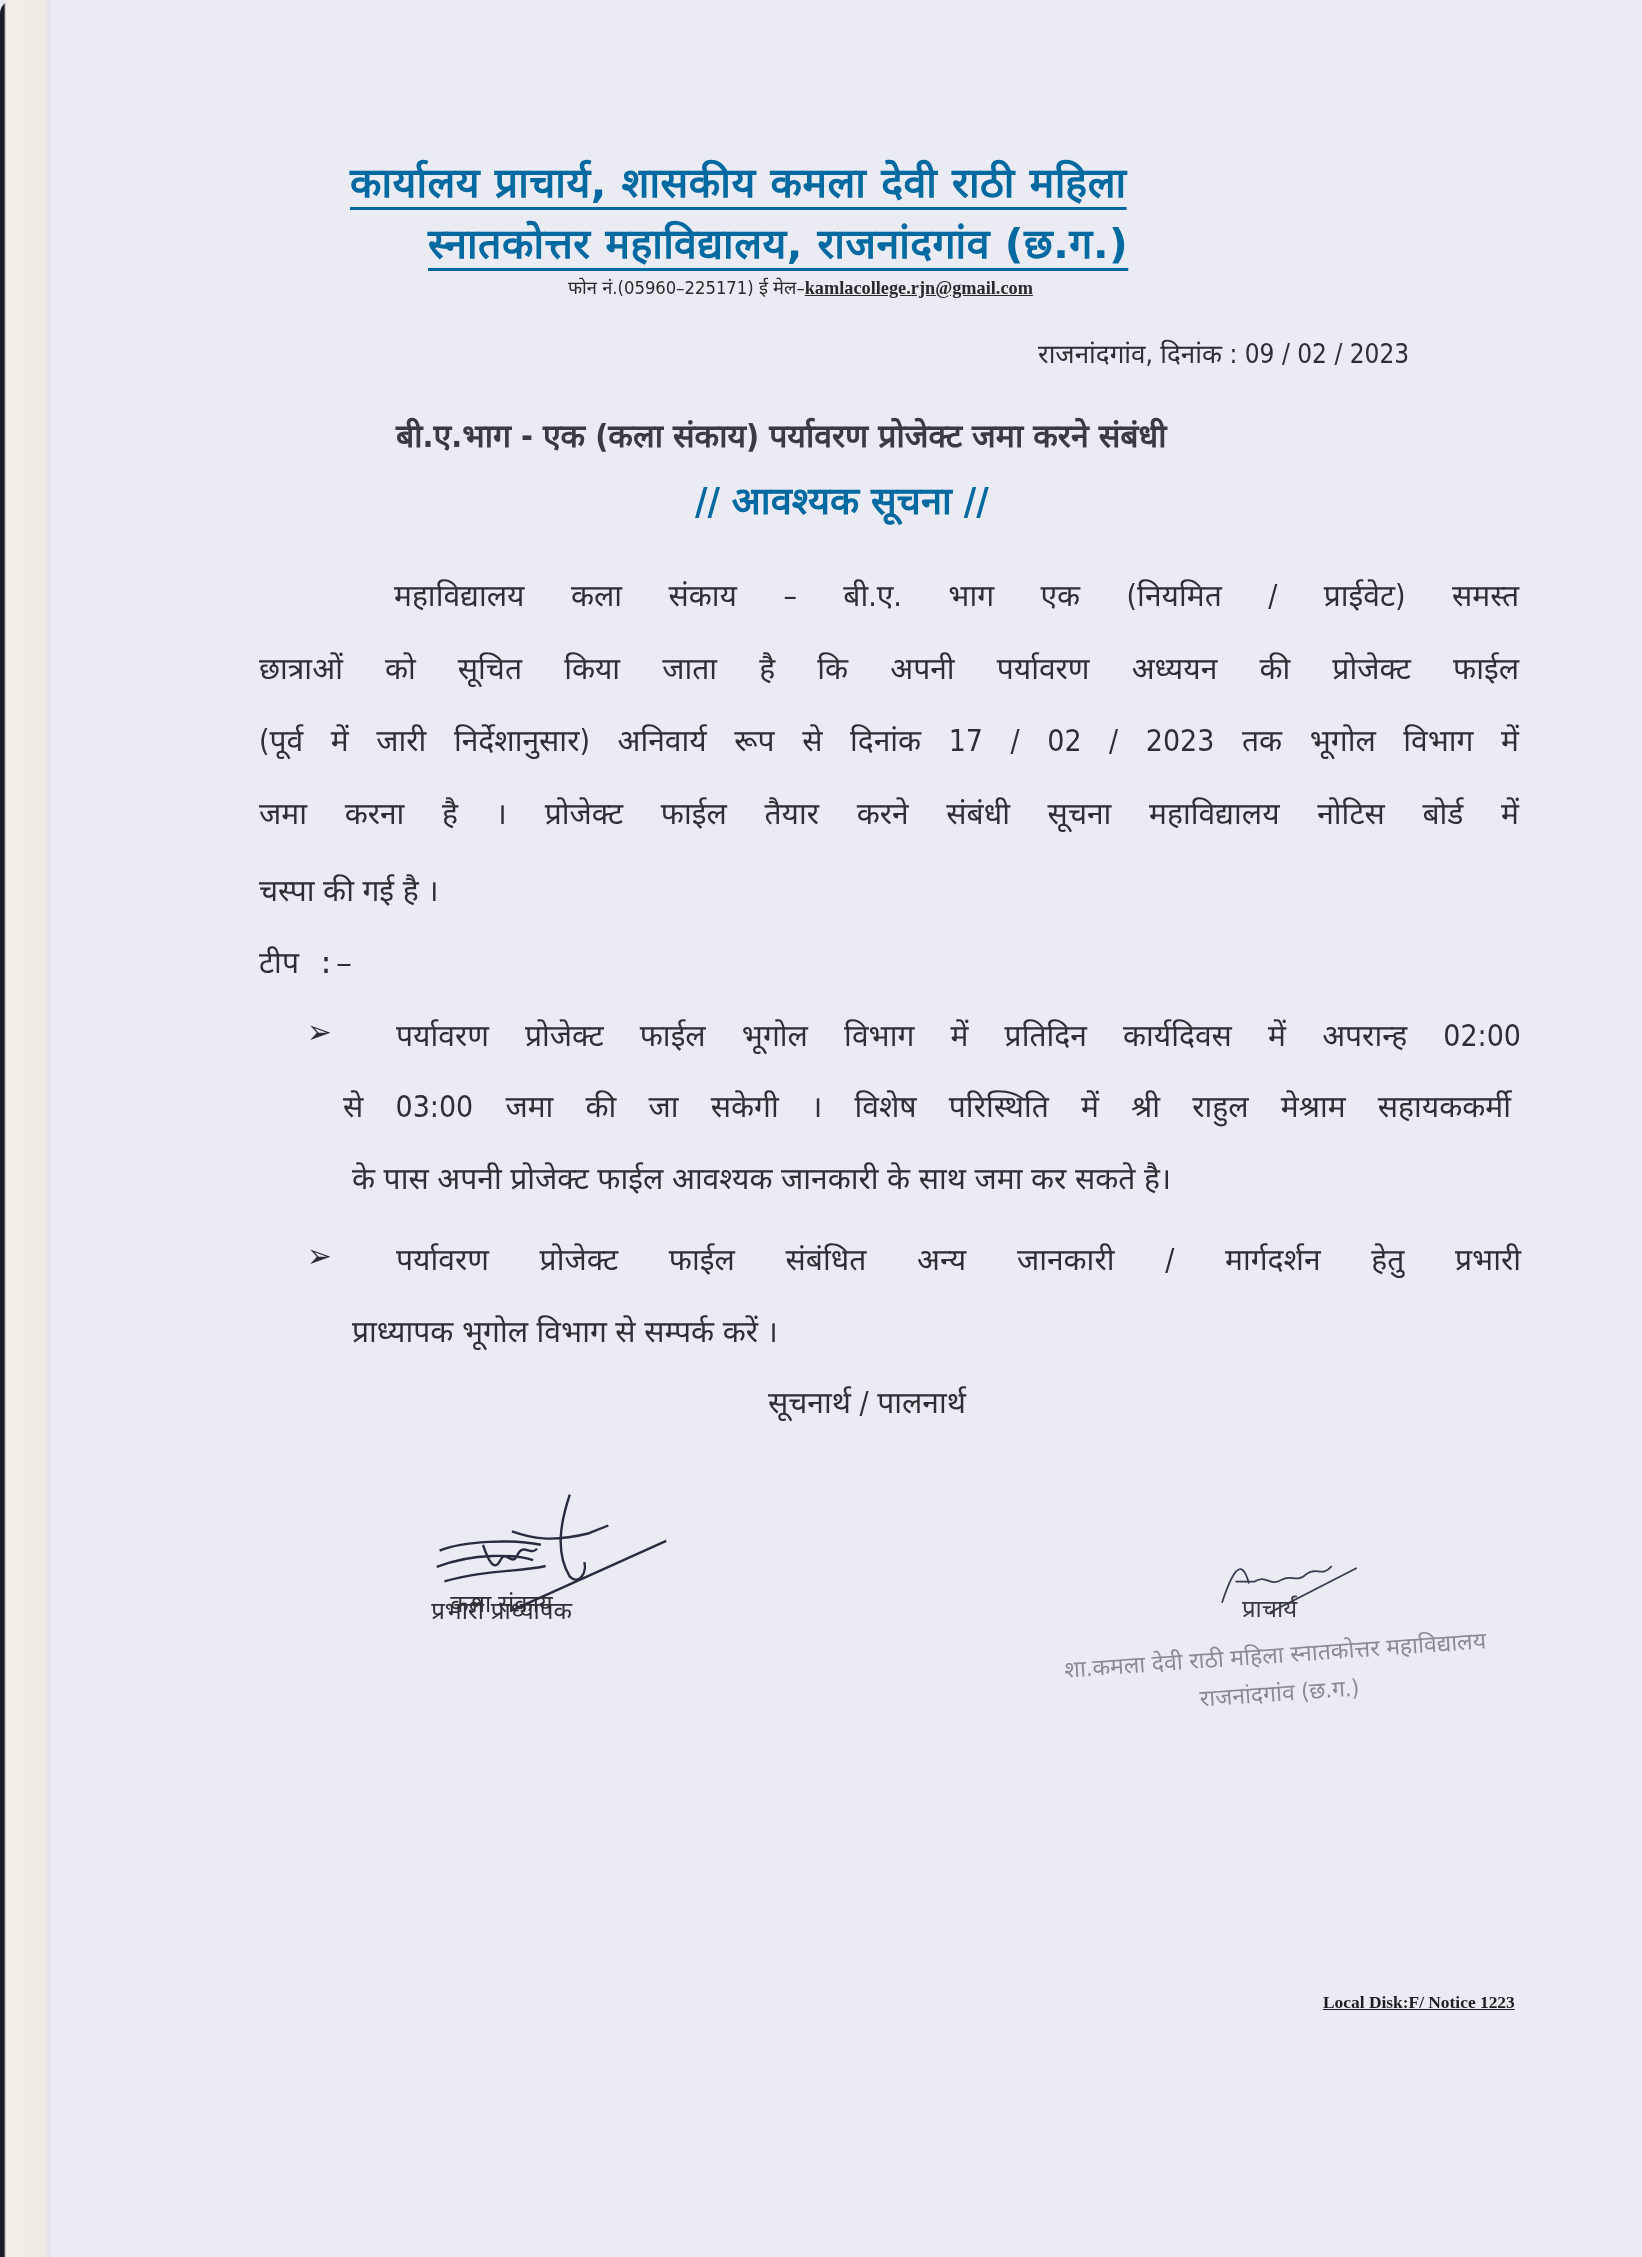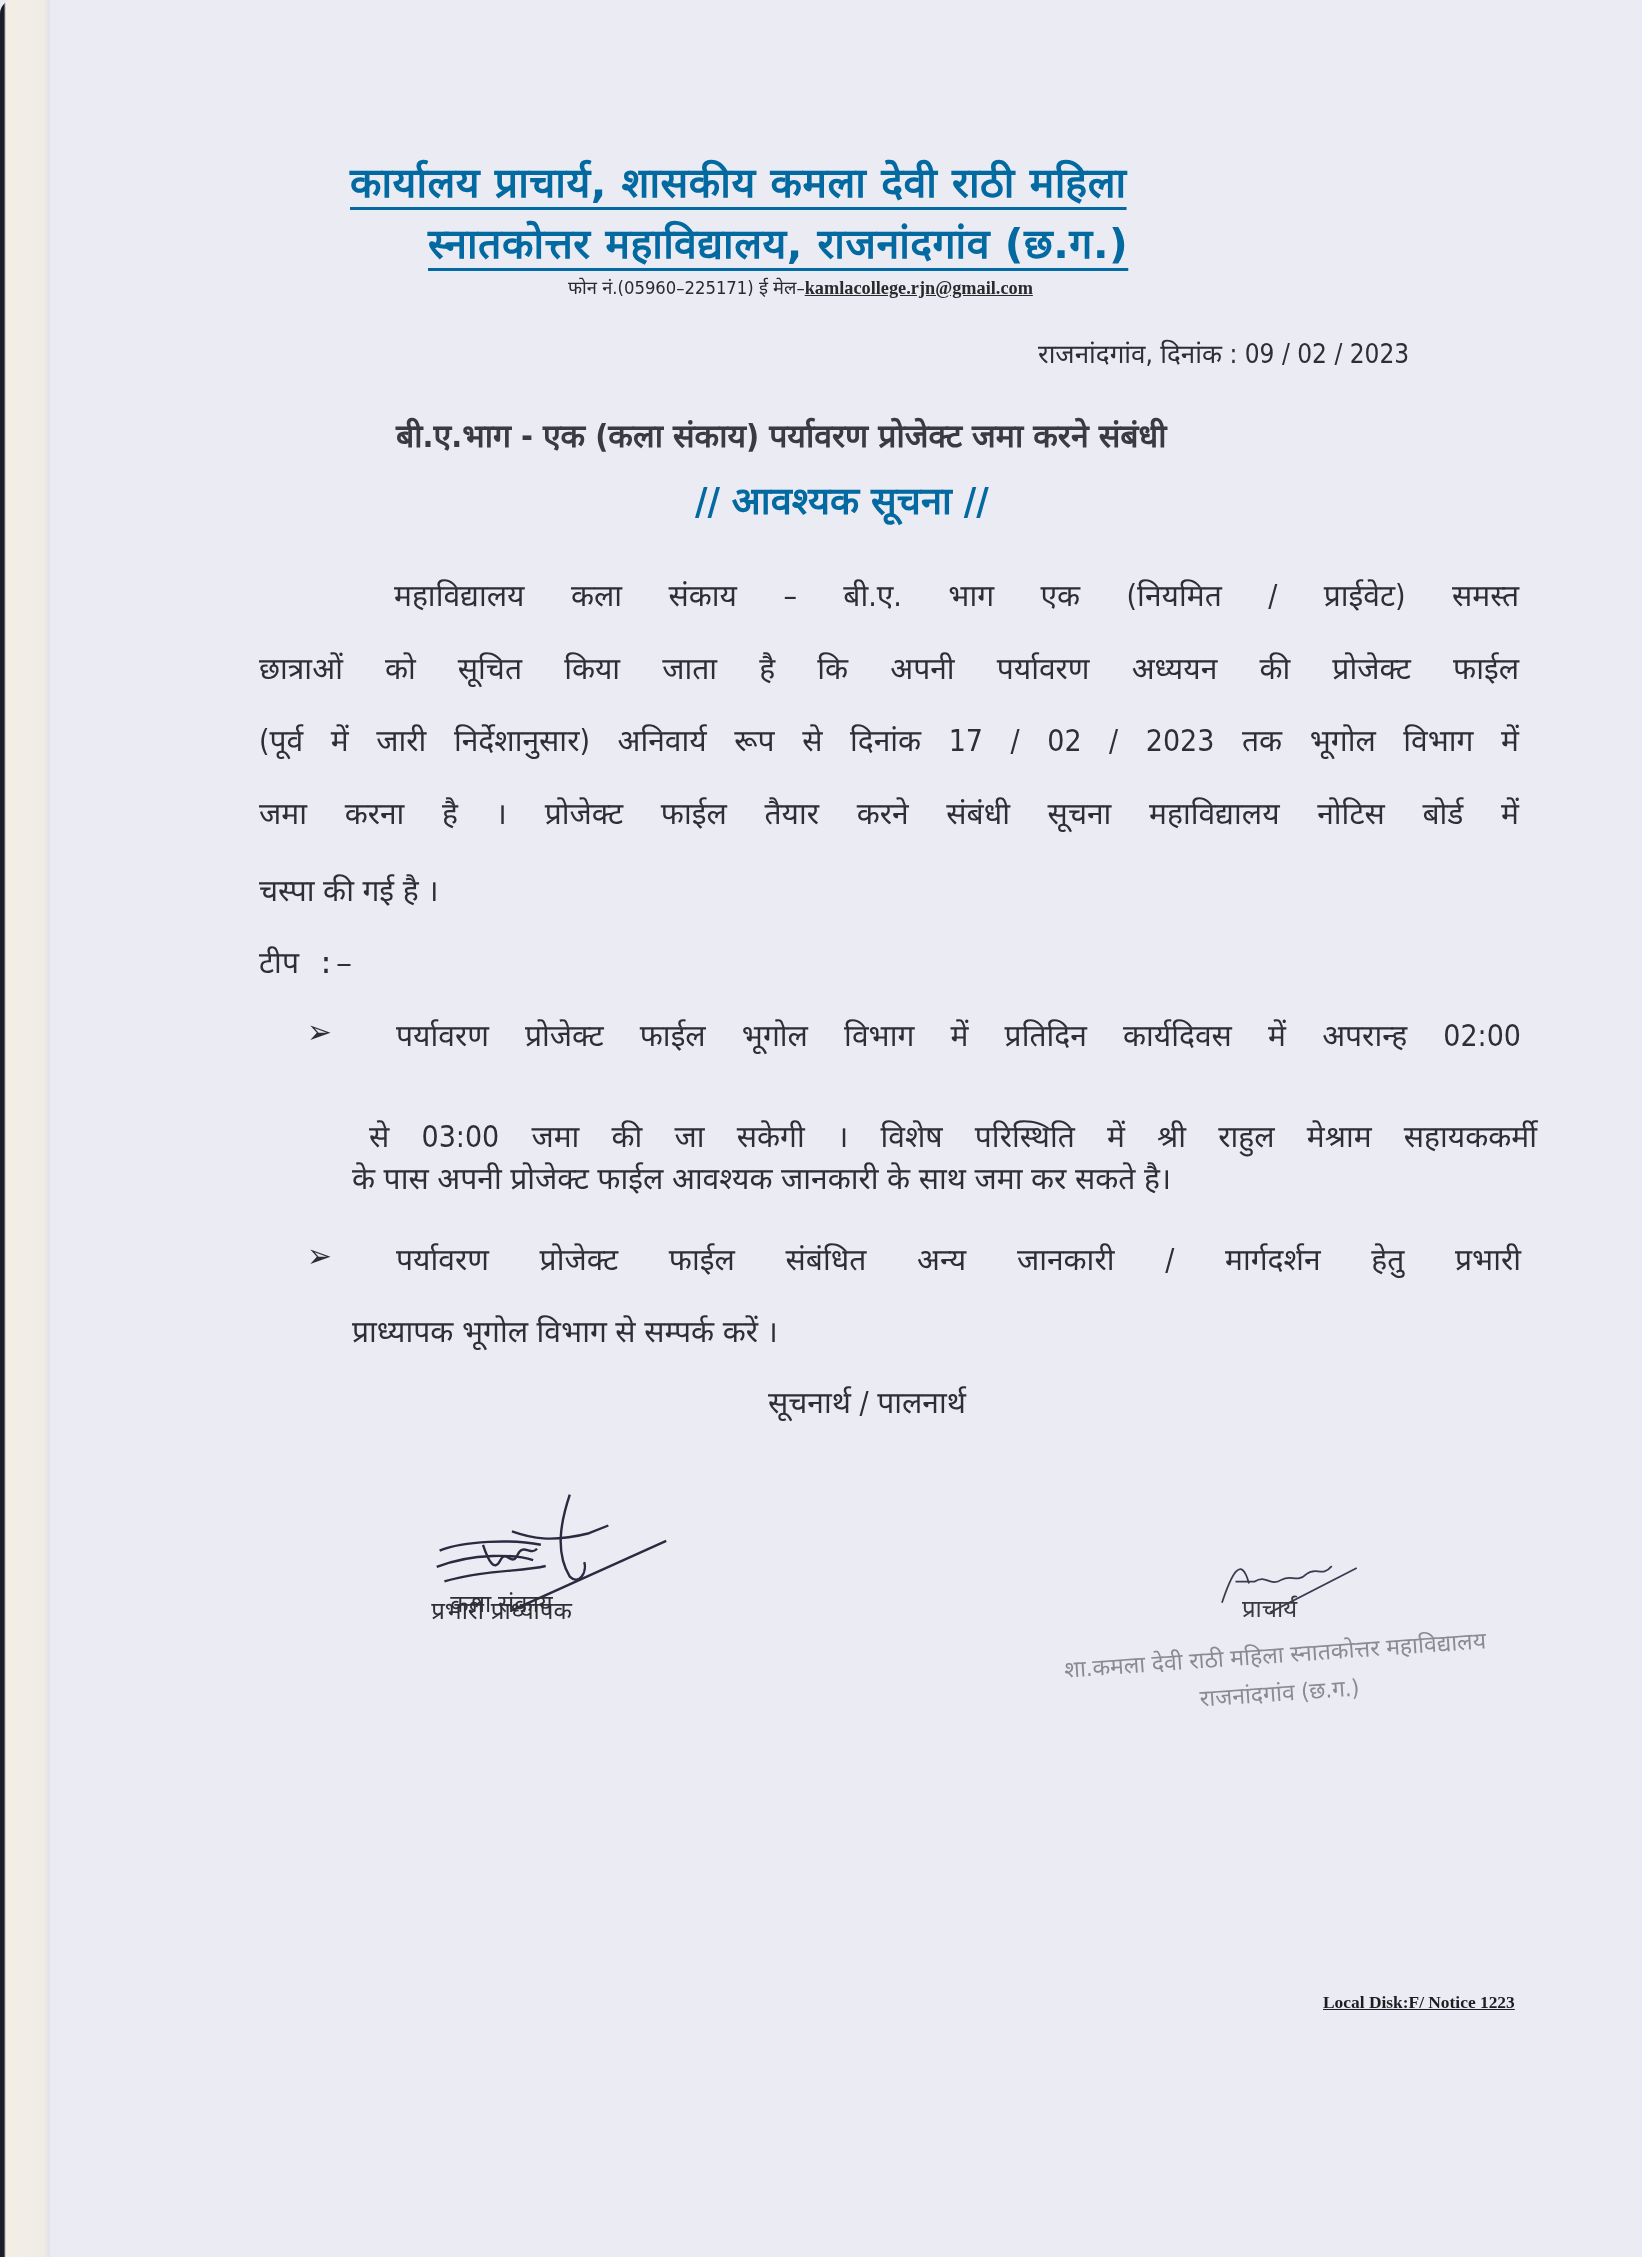--- a/index.html
+++ b/index.html
@@ -57,21 +57,21 @@
 <div class="abs body-line justify" style="left:394px; top:574px; width:1125px;">महाविद्यालय कला संकाय – बी.ए. भाग एक (नियमित / प्राईवेट) समस्त</div>
 <div class="abs body-line justify" style="left:259px; top:647px; width:1260px;">छात्राओं को सूचित किया जाता है कि अपनी पर्यावरण अध्ययन की प्रोजेक्ट फाईल</div>
 <div class="abs body-line justify" style="left:259px; top:719px; width:1260px;">(पूर्व में जारी निर्देशानुसार) अनिवार्य रूप से दिनांक 17 / 02 / 2023 तक भूगोल विभाग में</div>
 <div class="abs body-line justify" style="left:259px; top:792px; width:1260px;">जमा करना है । प्रोजेक्ट फाईल तैयार करने संबंधी सूचना महाविद्यालय नोटिस बोर्ड में</div>
 <div class="abs body-line" style="left:259px; top:869px;">चस्पा की गई है ।</div>
 
 <div class="abs body-line" style="left:259px; top:941px;font-family:Liberation Mono, monospace;">टीप :–</div>
 
 <div class="abs bullet" style="left:307px; top:1012px;">➢</div>
 <div class="abs body-line justify" style="left:396px; top:1014px; width:1125px;">पर्यावरण प्रोजेक्ट फाईल भूगोल विभाग में प्रतिदिन कार्यदिवस में अपरान्ह 02:00</div>
-<div class="abs body-line justify" style="left:369px; top:1085px; width:1168px;margin-top:30px;">से 03:00 जमा की जा सकेगी । विशेष परिस्थिति में श्री राहुल मेश्राम सहायककर्मी</div>
+<div class="abs body-line justify" style="left:343px; top:1085px; width:1168px;">से 03:00 जमा की जा सकेगी । विशेष परिस्थिति में श्री राहुल मेश्राम सहायककर्मी</div>
 <div class="abs body-line" style="left:352px; top:1157px;">के पास अपनी प्रोजेक्ट फाईल आवश्यक जानकारी के साथ जमा कर सकते है।</div>
 
 <div class="abs bullet" style="left:307px; top:1236px;">➢</div>
 <div class="abs body-line justify" style="left:396px; top:1238px; width:1125px;">पर्यावरण प्रोजेक्ट फाईल संबंधित अन्य जानकारी / मार्गदर्शन हेतु प्रभारी</div>
 <div class="abs body-line" style="left:352px; top:1310px;">प्राध्यापक भूगोल विभाग से सम्पर्क करें ।</div>
 
 <div class="abs body-line" style="left:768px; top:1381px;">सूचनार्थ / पालनार्थ</div>
 
 <svg class="sign" style="left:425px; top:1485px;" width="251" height="135" viewBox="0 0 260 140">
   <path d="M15 68 C40 58, 90 56, 120 62 M12 85 C50 70, 95 72, 112 78 M20 100 C60 88, 100 90, 125 84" stroke="#2a2a40" stroke-width="2.5" fill="none"></path>

